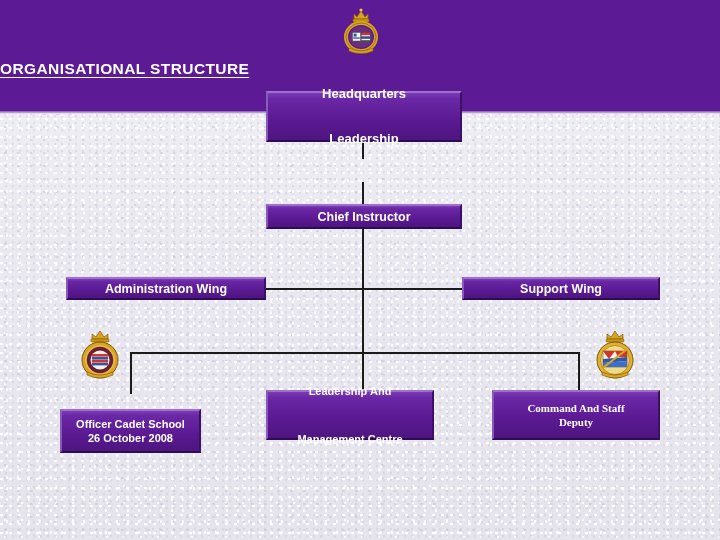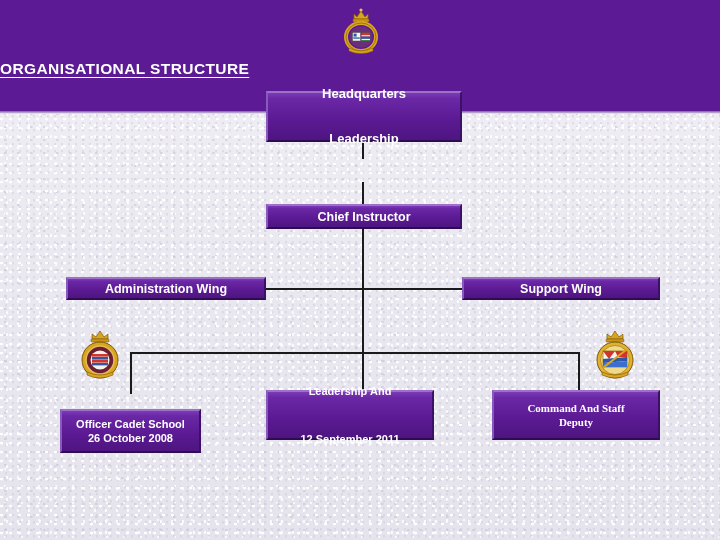--- a/index.html
+++ b/index.html
@@ -182,21 +182,21 @@
     <span class="ln">Support Wing</span>
   </div>
 
   <div class="node" id="node-ocs">
     <span class="ln">Officer Cadet School</span>
     <span class="ln">26 October 2008</span>
   </div>
 
   <div class="node" id="node-lmc">
     <span class="ln">Leadership And</span>
-    <span class="ln">12 September 2011</span>
+    <span class="ln">Management Centre</span>
   </div>
 
   <div class="node" id="node-csc">
     <span class="ln">Command And Staff</span>
     <span class="ln">Deputy</span>
   </div>
 
   <div class="badge" id="badge-left">
     <svg viewBox="0 0 54 54" width="54" height="54" aria-hidden="true">
       <path d="M19 12 L19 7 L23 10 L27 4 L31 10 L35 7 L35 12 Z" fill="#d9a520" stroke="#7d5806" stroke-width="0.7"></path>

